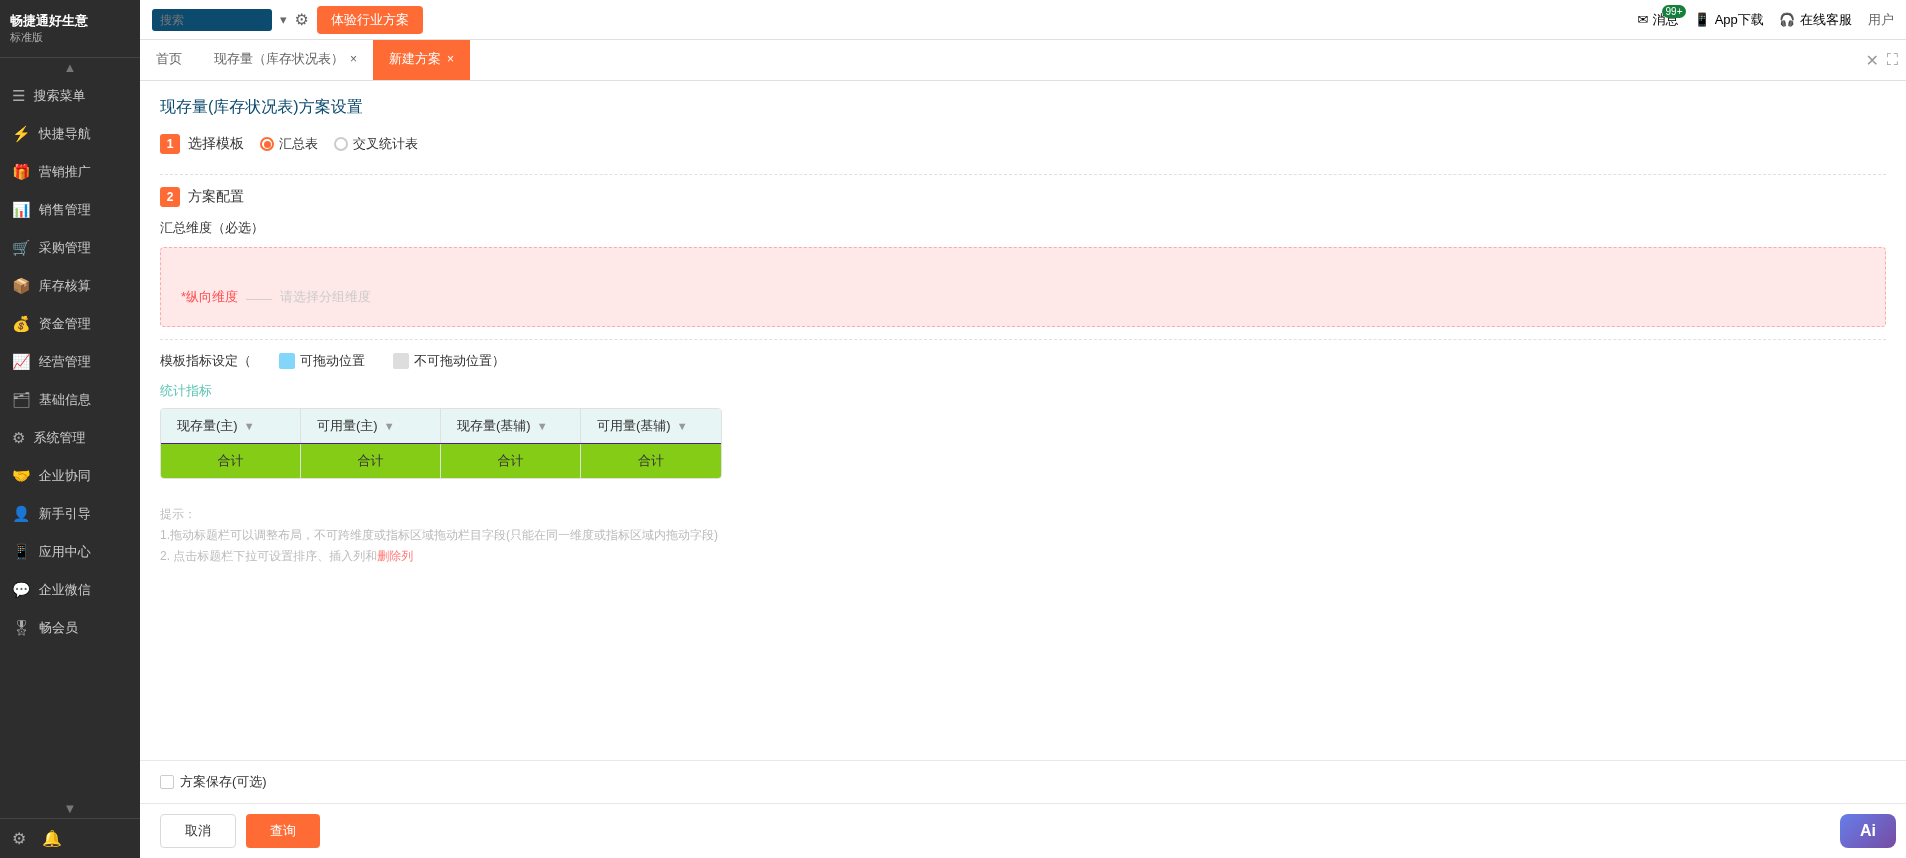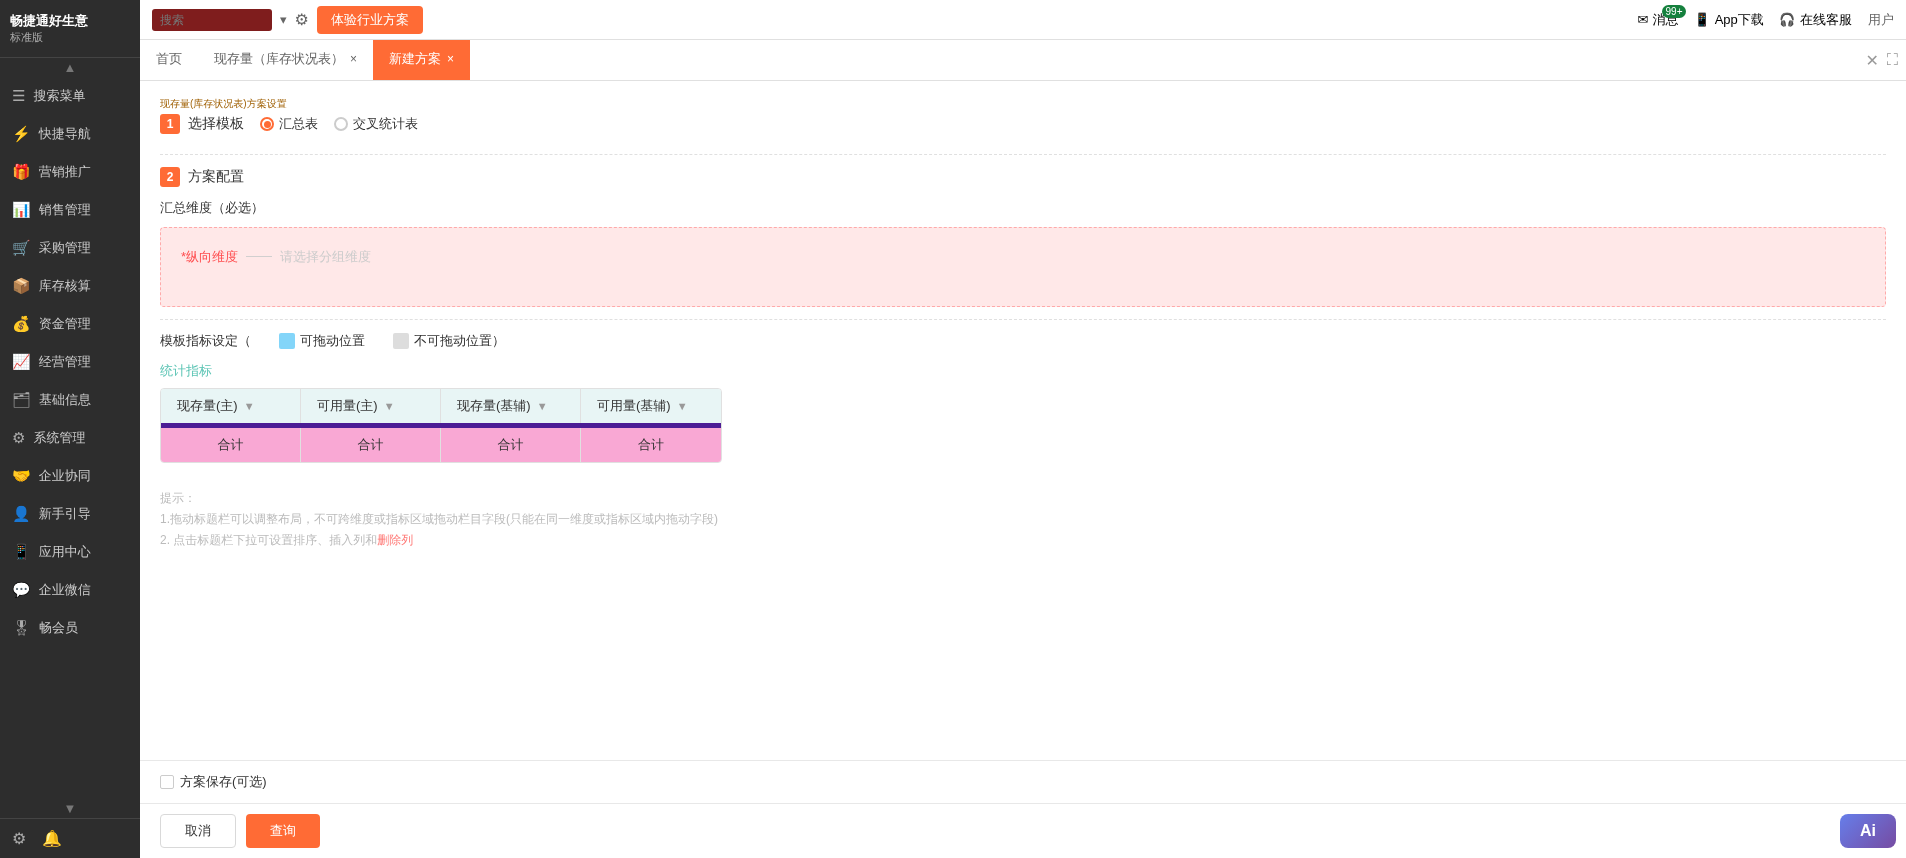--- a/index.html
+++ b/index.html
@@ -65,21 +65,21 @@
     .topbar {
       background: #fff;
       height: 40px;
       display: flex;
       align-items: center;
       padding: 0 12px;
       border-bottom: 1px solid #e0e0e0;
       gap: 8px;
     }
     .topbar-search {
-      background: #7f1d1d;
+      background: #0c4a6e;
       border: none;
       border-radius: 3px;
       padding: 4px 8px;
       font-size: 12px;
       width: 120px;
       color: #999;
     }
     .topbar-dropdown { color: #666; cursor: pointer; }
     .topbar-gear { color: #666; cursor: pointer; font-size: 16px; }
     .topbar-industry {
@@ -152,23 +152,23 @@
 
     
     .content {
       flex: 1;
       background: #fff;
       overflow-y: auto;
       padding: 16px 20px;
     }
 
     .page-title {
-      font-size: 10px;
-      color: #a16207;
-      margin-bottom: 3px;
+      font-size: 16px;
+      color: #0c4a6e;
+      margin-bottom: 16px;
     }
 
     
     .section {
       margin-bottom: 20px;
     }
     .section-header {
       display: flex;
       align-items: center;
       gap: 8px;
@@ -240,21 +240,21 @@
       margin-bottom: 10px;
     }
 
     .dimension-area {
       background: #ffe8e8;
       border: 1px dashed #ffaaaa;
       border-radius: 4px;
       padding: 20px;
       min-height: 80px;
       display: flex;
-      align-items: flex-start;
+      align-items: flex-end;
     }
     .dimension-required {
       color: #ff4d4f;
       font-size: 13px;
     }
     .dimension-arrow {
       color: #ccc;
       margin: 0 8px;
     }
     .dimension-placeholder {
@@ -312,22 +312,22 @@
       align-items: center;
       gap: 6px;
       border-right: 1px solid #e0e0e0;
       min-width: 140px;
       cursor: pointer;
     }
     .table-header-cell:last-child { border-right: none; }
     .table-header-cell .chevron { color: #999; font-size: 11px; }
     .table-data-row {
       display: flex;
-      border-top: 5px solid #4c1d95;
-      background: #f9a8d4;
+      border-top: 1px solid #4c1d95;
+      background: #84cc16;
     }
     .table-data-cell {
       padding: 8px 16px;
       font-size: 13px;
       color: #333;
       border-right: 1px solid #e0e0e0;
       min-width: 140px;
       text-align: center;
     }
     .table-data-cell:last-child { border-right: none; }

